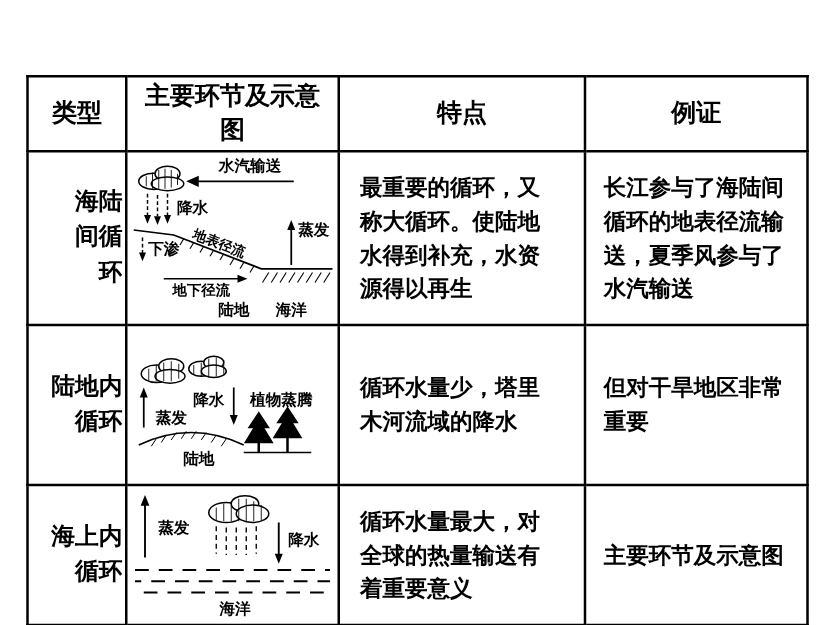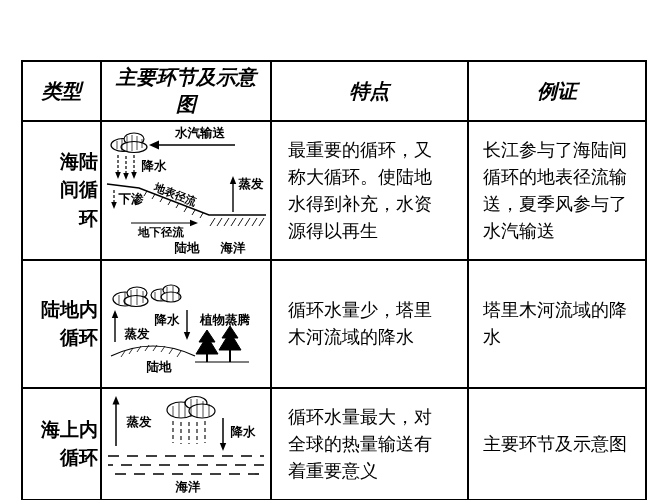--- a/index.html
+++ b/index.html
@@ -16,42 +16,42 @@
     position: absolute;
     left: 21px; top: 60px;
     width: 624px;
     border-collapse: collapse;
     table-layout: fixed;
   }
   .cycle-table th, .cycle-table td {
     border: 2px solid #000;
     vertical-align: middle;
   }
-  tr.r-header  { height: 46px; font-style: italic; }
+  tr.r-header  { height: 46px; }
   tr.r-sealand { height: 139px; }
   tr.r-land    { height: 128px; }
   tr.r-sea     { height: 112px; }
   th.header-cell {
     font-size: 20px;
     font-weight: 700;
     text-align: center;
     line-height: 1.35;
     padding: 2px 5px;
   }
   td.type-cell {
     font-size: 19px;
     font-weight: 700;
     text-align: right;
     white-space: pre-line;
     line-height: 1.5;
     padding: 0 2px;
   }
   td.text-cell {
     font-size: 18px;
-    font-weight: 400;
+    font-weight: 700;
     line-height: 1.5;
     text-align: left;
   }
   td.features-cell { padding: 4px 20px 4px 16px; }
   td.example-cell  { padding: 4px 18px 4px 14px; margin-left: 36px; }
   td.diagram-cell {
     padding: 0;
     text-align: center;
     vertical-align: middle;
     line-height: 0;
@@ -211,21 +211,21 @@
             <line x1="70" y1="74" x2="66" y2="80"></line>
               <line x1="78" y1="77" x2="74" y2="83"></line>
           </g>
           <text x="34" y="64" text-anchor="middle" font-size="12.5">蒸发</text>
           <text x="64" y="50" text-anchor="middle" font-size="12.5">降水</text>
           <text x="122" y="50" text-anchor="middle" font-size="12.5">植物蒸腾</text>
           <text x="56" y="97" text-anchor="middle" font-size="12.5">陆地</text>
         </svg>
       </td>
       <td class="text-cell features-cell">循环水量少，塔里木河流域的降水</td>
-      <td class="text-cell example-cell">塔里木河流域的降水</td>
+      <td class="text-cell example-cell">但对干旱地区非常重要</td>
     </tr>
 
     <tr class="r-sea">
       <td class="type-cell">海上内
 循环</td>
       <td class="diagram-cell">
         <svg width="166" height="108" viewBox="0 0 166 108">
           <g fill="#fff" stroke="#000" stroke-width="1.2">
             <ellipse cx="78" cy="20" rx="14" ry="8"></ellipse>
             <ellipse cx="93" cy="13" rx="11" ry="6.5"></ellipse>

